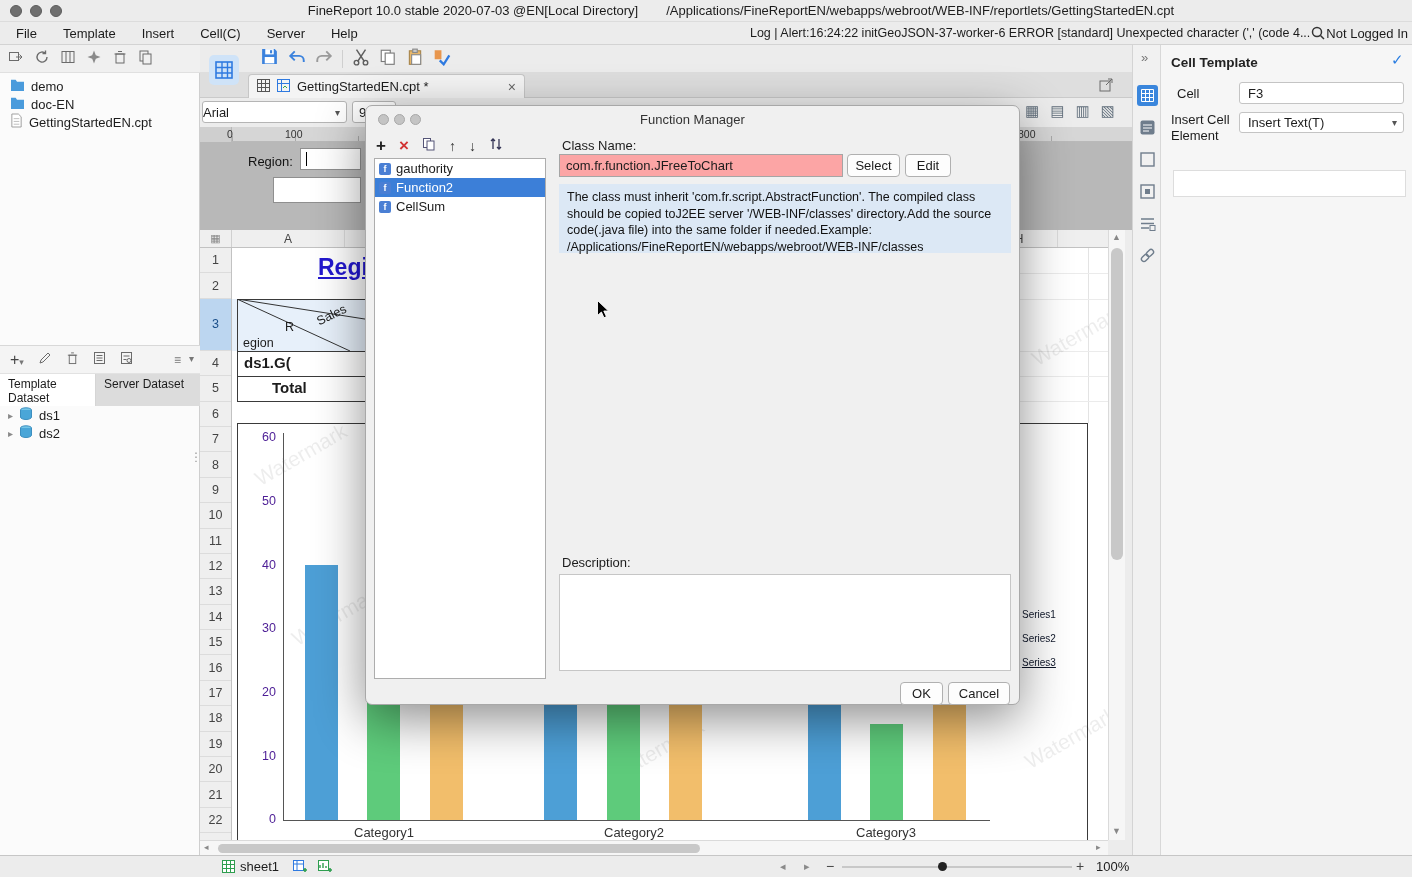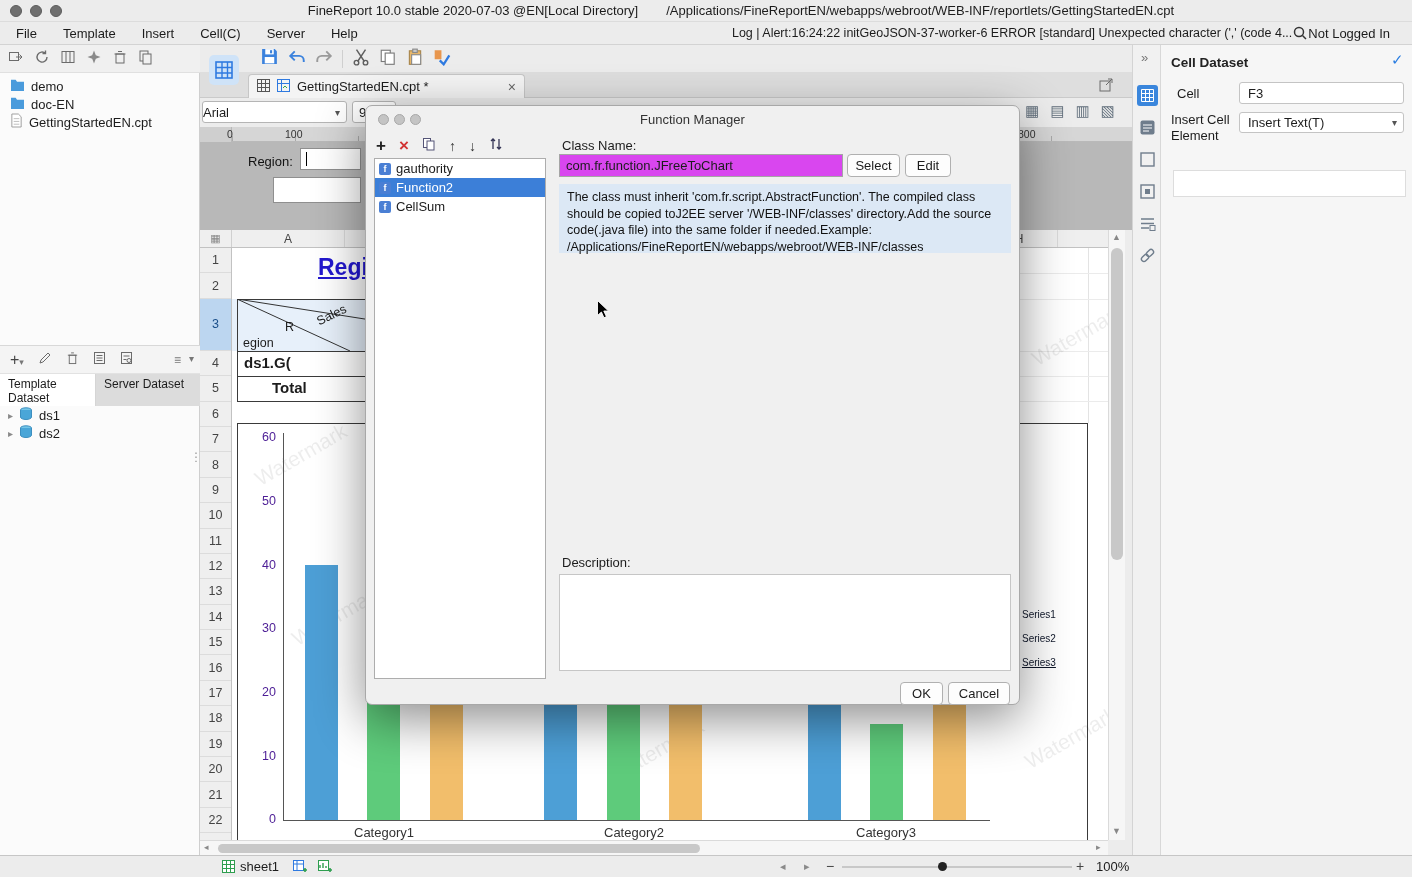--- a/index.html
+++ b/index.html
@@ -83,21 +83,21 @@
 
 <div id="menubar" class="abs row">
   <div class="row" style="padding-left:16px; gap:26px;">
     <span>File</span>
     <span>Template</span>
     <span>Insert</span>
     <span>Cell(C)</span>
     <span>Server</span>
     <span>Help</span>
   </div>
-  <div class="row" style="margin-left:auto; padding-right:22px; gap:0;">
+  <div class="row" style="margin-left:auto; padding-right:4px; gap:0;">
     <span class="nowrap" style="font-size:12.5px;">Log | Alert:16:24:22 initGeoJSON-37-worker-6 ERROR [standard] Unexpected character (',' (code 4...</span>
     <span style="width:16px;height:16px;display:inline-block;">
       <svg width="16" height="16" viewBox="0 0 16 16">
           <circle cx="7" cy="7" r="4.5" fill="none" stroke="#333" stroke-width="1.5"></circle>
           <path d="M10.5 10.5 L14 14" stroke="#333" stroke-width="1.5"></path>
         </svg>
     </span>
     <span>Not Logged In</span>
   </div>
 </div>
@@ -442,21 +442,21 @@
     <svg width="17" height="17" viewBox="0 0 17 17">
         <g transform="rotate(-45 8.5 8.5)">
           <rect x="1" y="6" width="8" height="5" rx="2.5" fill="none" stroke="#6f7d8c" stroke-width="1.4"></rect>
           <rect x="8" y="6" width="8" height="5" rx="2.5" fill="none" stroke="#6f7d8c" stroke-width="1.4"></rect>
         </g>
       </svg>
   </span>
 </div>
 
 <div id="rightpanel" class="abs">
-  <div class="abs" style="left:10px;top:10px;font-size:13.5px;font-weight:600;color:#222;">Cell Dataset</div>
+  <div class="abs" style="left:10px;top:10px;font-size:13.5px;font-weight:600;color:#222;">Cell Template</div>
   <span class="abs" style="left:230px;top:6px;color:#2a7de1;font-size:15px;">✓</span>
 
   <span class="abs" style="left:16px;top:41px;">Cell</span>
   <div class="rp-input abs" style="left:78px;top:37px;width:165px;height:22px;">
     <span>F3</span>
   </div>
 
   <div class="abs" style="left:10px;top:67px;width:62px;line-height:1.25;">Insert Cell Element</div>
   <div class="rp-input abs" style="left:78px;top:67px;width:165px;height:21px;">
     <span>Insert Text(T)</span>
@@ -498,21 +498,21 @@
       <span class="fn-ic">f</span>
       <span>Function2</span>
     </div>
     <div class="fn-item">
       <span class="fn-ic">f</span>
       <span>CellSum</span>
     </div>
   </div>
 
   <span class="abs" style="left:196px;top:32px;font-size:13px;">Class Name:</span>
-  <div class="abs row" style="left:193px;top:48px;width:284px;height:23px;background:#d946ef;border:1px solid #a5a5a5;padding-left:6px;font-size:13px;">
+  <div class="abs row" style="left:193px;top:48px;width:284px;height:23px;background:#fca5a5;border:1px solid #a5a5a5;padding-left:6px;font-size:13px;">
     <span>com.fr.function.JFreeToChart</span>
   </div>
   <div class="dlg-btn abs" style="left:481px;top:48px;width:53px;height:23px;">Select</div>
   <div class="dlg-btn abs" style="left:539px;top:48px;width:46px;height:23px;">Edit</div>
 
   <div id="infobox" class="abs">The class must inherit 'com.fr.script.AbstractFunction'. The compiled class should be copied toJ2EE server '/WEB-INF/classes' directory.Add the source code(.java file) into the same folder if needed.Example: /Applications/FineReportEN/webapps/webroot/WEB-INF/classes</div>
 
   <span class="abs" style="left:196px;top:449px;font-size:13px;">Description:</span>
   <div class="abs" style="left:193px;top:468px;width:452px;height:97px;background:#fff;border:1px solid #c6c6c6;"></div>
 

